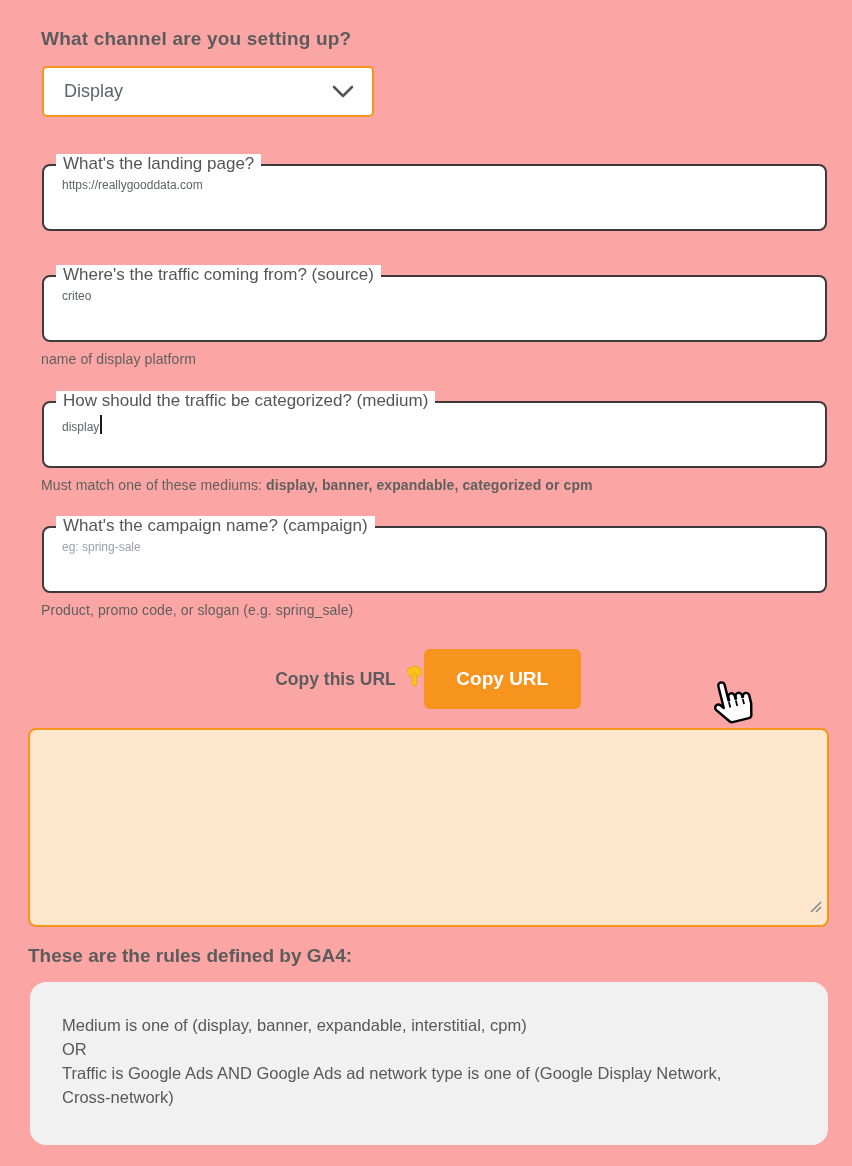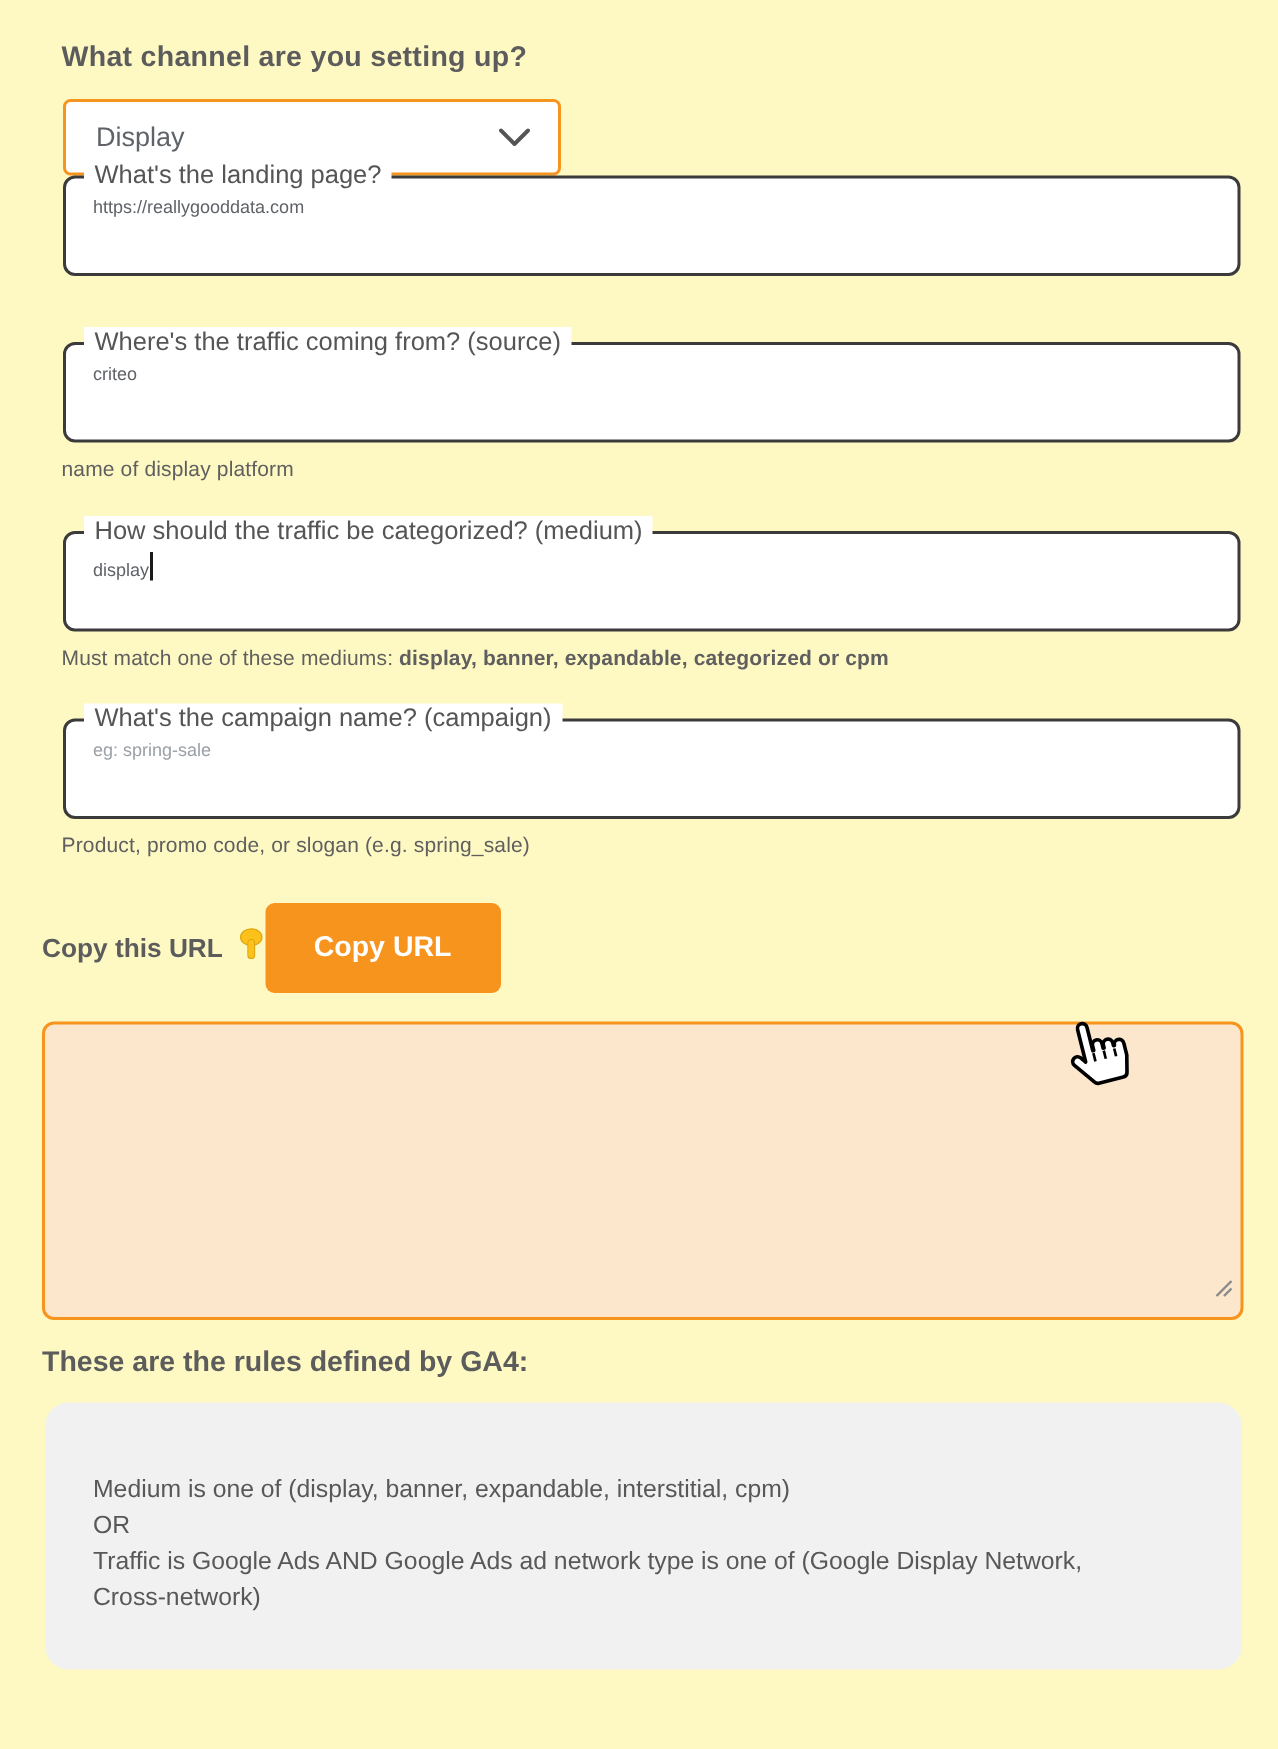--- a/index.html
+++ b/index.html
@@ -1,17 +1,17 @@
 <!DOCTYPE html>
 <html><head>
 <meta charset="utf-8">
 <style>
   html,body { margin:0; padding:0; background:#ffffff; }
   .page {
-    position:relative; width:852px; height:1166px; background:#fef9c3;
+    position:relative; width:852px; height:1166px; background:#fca5a5;
     font-family:"Liberation Sans", sans-serif; overflow:hidden;
   }
 
   .q-label {
     margin:28px 0 0 41px; font-size:19px; font-weight:700;
     color:#5c5c5c; letter-spacing:.2px;
   }
 
   .select-box {
     box-sizing:border-box; margin:16px 0 0 42px; width:332px; height:51px;
@@ -32,33 +32,33 @@
   }
   .fvalue {
     padding:12px 0 0 18px; font-size:12px; color:#5f6368; white-space:nowrap;
   }
   .fvalue.placeholder { color:#9aa0a6; }
   .caret {
     display:inline-block; width:2px; height:19px; background:#1a1a1a;
     margin-left:1px; vertical-align:text-bottom;
   }
 
-  .mt47 { }
+  .mt47 { margin-top:47px; }
   .mt44 { margin-top:44px; }
   .mt34 { margin-top:34px; }
   .mt33 { margin-top:33px; }
 
   .helper {
     margin:9px 0 0 41px; font-size:14px; color:#5f5f5f; letter-spacing:.1px;
   }
   .helper b { font-weight:700; }
 
   .copy-row {
     margin:31px 24px 0 28px; display:flex; align-items:center;
-    justify-content:flex-start;
+    justify-content:center;
   }
   .copy-label {
     font-size:17.5px; font-weight:700; color:#5c5c5c;
     display:flex; align-items:center; gap:9px;
   }
   .copy-btn {
     box-sizing:border-box; width:157px; height:60px; background:#F7941E;
     border:none; border-radius:6px; color:#ffffff; font-size:19px; font-weight:700;
     font-family:"Liberation Sans", sans-serif; cursor:pointer;
     display:flex; align-items:center; justify-content:center;
@@ -71,21 +71,21 @@
     font-size:19px; font-weight:700; color:#4d4d4d; line-height:1.3;
     overflow:hidden;
   }
   .resize-grip { position:absolute; right:5px; bottom:5px; }
 
   .rules-heading {
     margin:18px 0 0 28px; font-size:19px; font-weight:700; color:#5c5c5c;
   }
   .rules-box {
     box-sizing:border-box; margin:15px 0 0 30px; width:798px; min-height:158px;
-    background:#f1f1f1; border-radius:16px; padding:46px 32px 36px 32px;
+    background:#f1f1f1; border-radius:16px; padding:31px 32px 36px 32px;
   }
   .rules-text { font-size:16.5px; color:#585858; line-height:24px; max-width:700px; }
 
   .cursor-hand {
     position:absolute; left:712px; top:678px; width:40px; height:46px;
     transform:rotate(-14deg); pointer-events:none; z-index:5;
   }
 </style>
 </head>
 <body>

